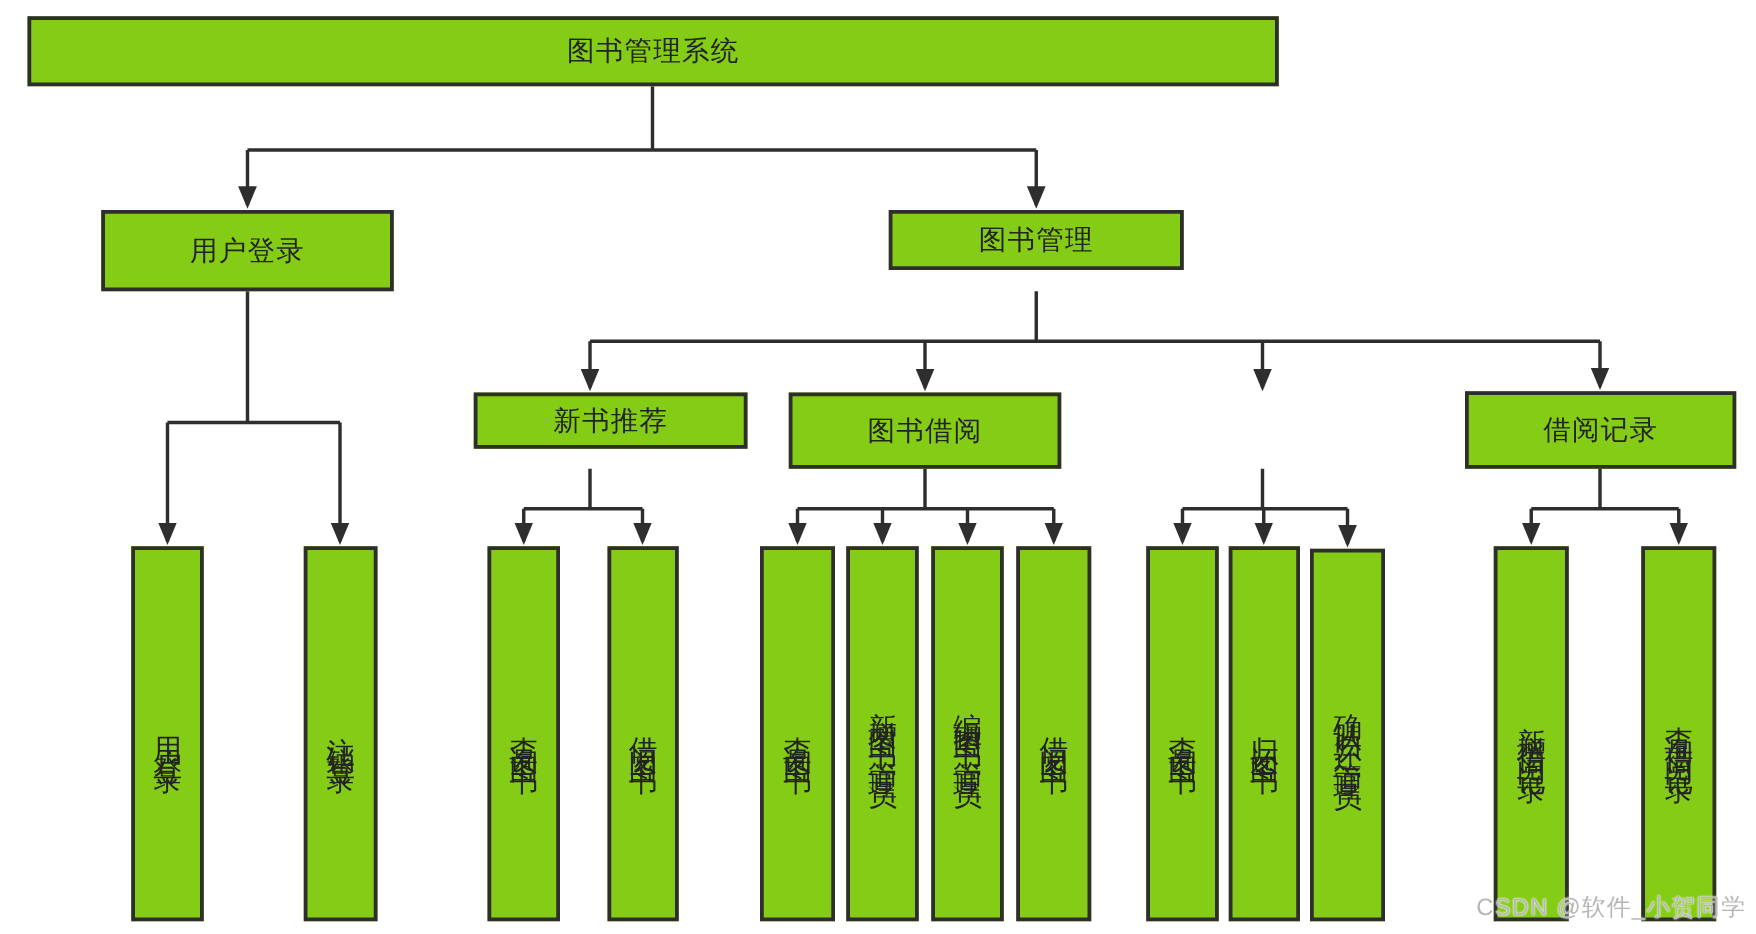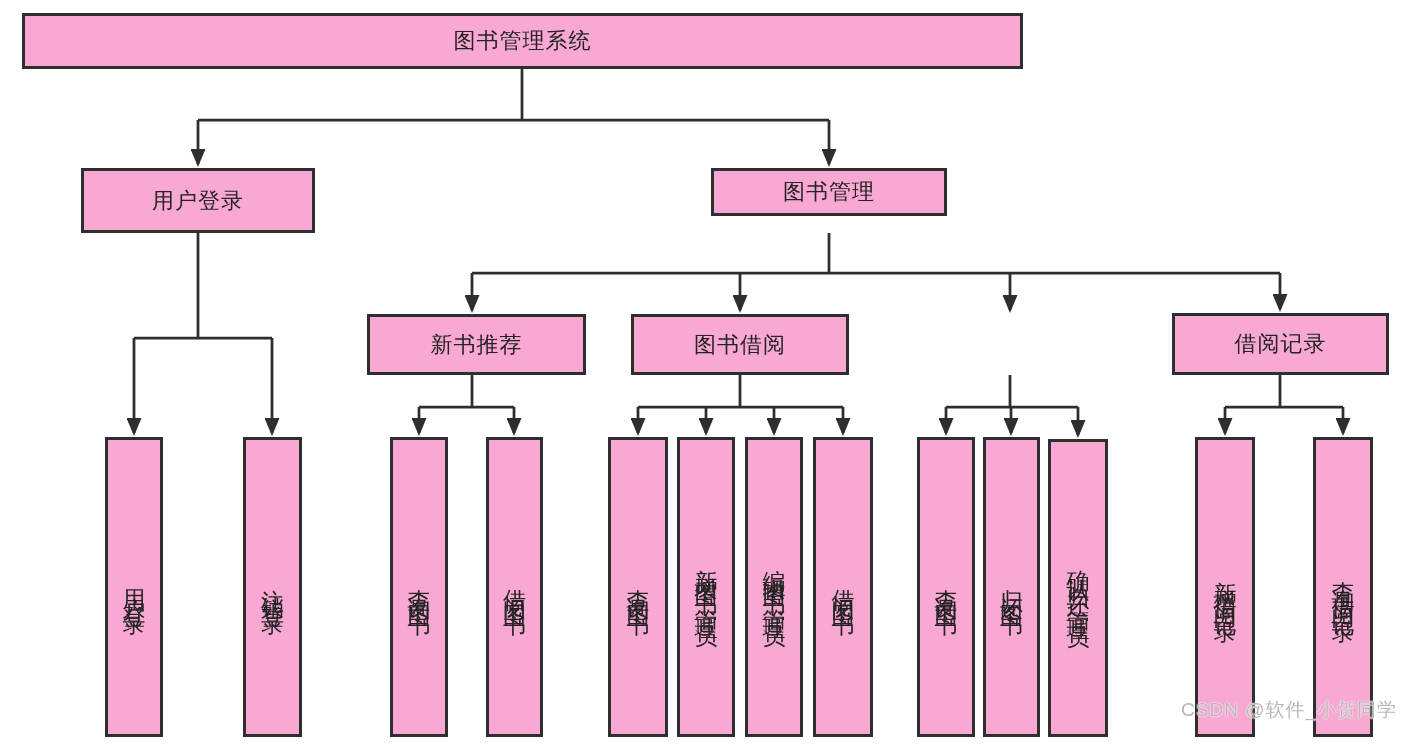--- a/index.html
+++ b/index.html
@@ -17,21 +17,21 @@
   }
   .connectors {
     position: absolute;
     left: 0; top: 0;
     width: 1405px; height: 747px;
     pointer-events: none;
   }
   .node {
     position: absolute;
     box-sizing: border-box;
-    background: #f9a8d4;
+    background: #84cc16;
     border: 3px solid #2e2e2e;
     display: flex;
     align-items: center;
     justify-content: center;
     color: #232323;
     z-index: 2;
   }
   .node.h span {
     font-size: 22px;
     letter-spacing: 1px;
@@ -41,21 +41,21 @@
     writing-mode: vertical-rl;
     text-orientation: mixed;
     font-size: 23px;
     letter-spacing: 8px;
     line-height: 1;
     white-space: nowrap;
   }
   .watermark {
     position: absolute;
     right: 8px;
-    bottom: 24px;
+    bottom: 8px;
     font-size: 19px;
     color: rgba(178, 178, 178, 0.95);
     text-shadow: 0 0 2px #ffffff, 0 0 1px #ffffff;
     z-index: 5;
     letter-spacing: 1px;
     white-space: nowrap;
   }
 </style>
 </head>
 <body>
@@ -116,21 +116,21 @@
     <span>图书管理系统</span>
   </div>
 
   <div class="node h" style="left:81px; top:168px; width:234px; height:65px;">
     <span>用户登录</span>
   </div>
   <div class="node h" style="left:711px; top:168px; width:236px; height:48px;">
     <span>图书管理</span>
   </div>
 
-  <div class="node h" style="left:367px; top:314px; width:219px; height:61px;justify-content:center;">
+  <div class="node h" style="left:379px; top:314px; width:219px; height:45px;justify-content:center;">
     <span>新书推荐</span>
   </div>
   <div class="node h" style="left:631px; top:314px; width:218px; height:61px;">
     <span>图书借阅</span>
   </div>
   <div class="node h" style="left:1172px; top:313px; width:217px; height:62px;">
     <span>借阅记录</span>
   </div>
 
   <div class="node v" style="left:105px; top:437px; width:58px; height:300px;">

